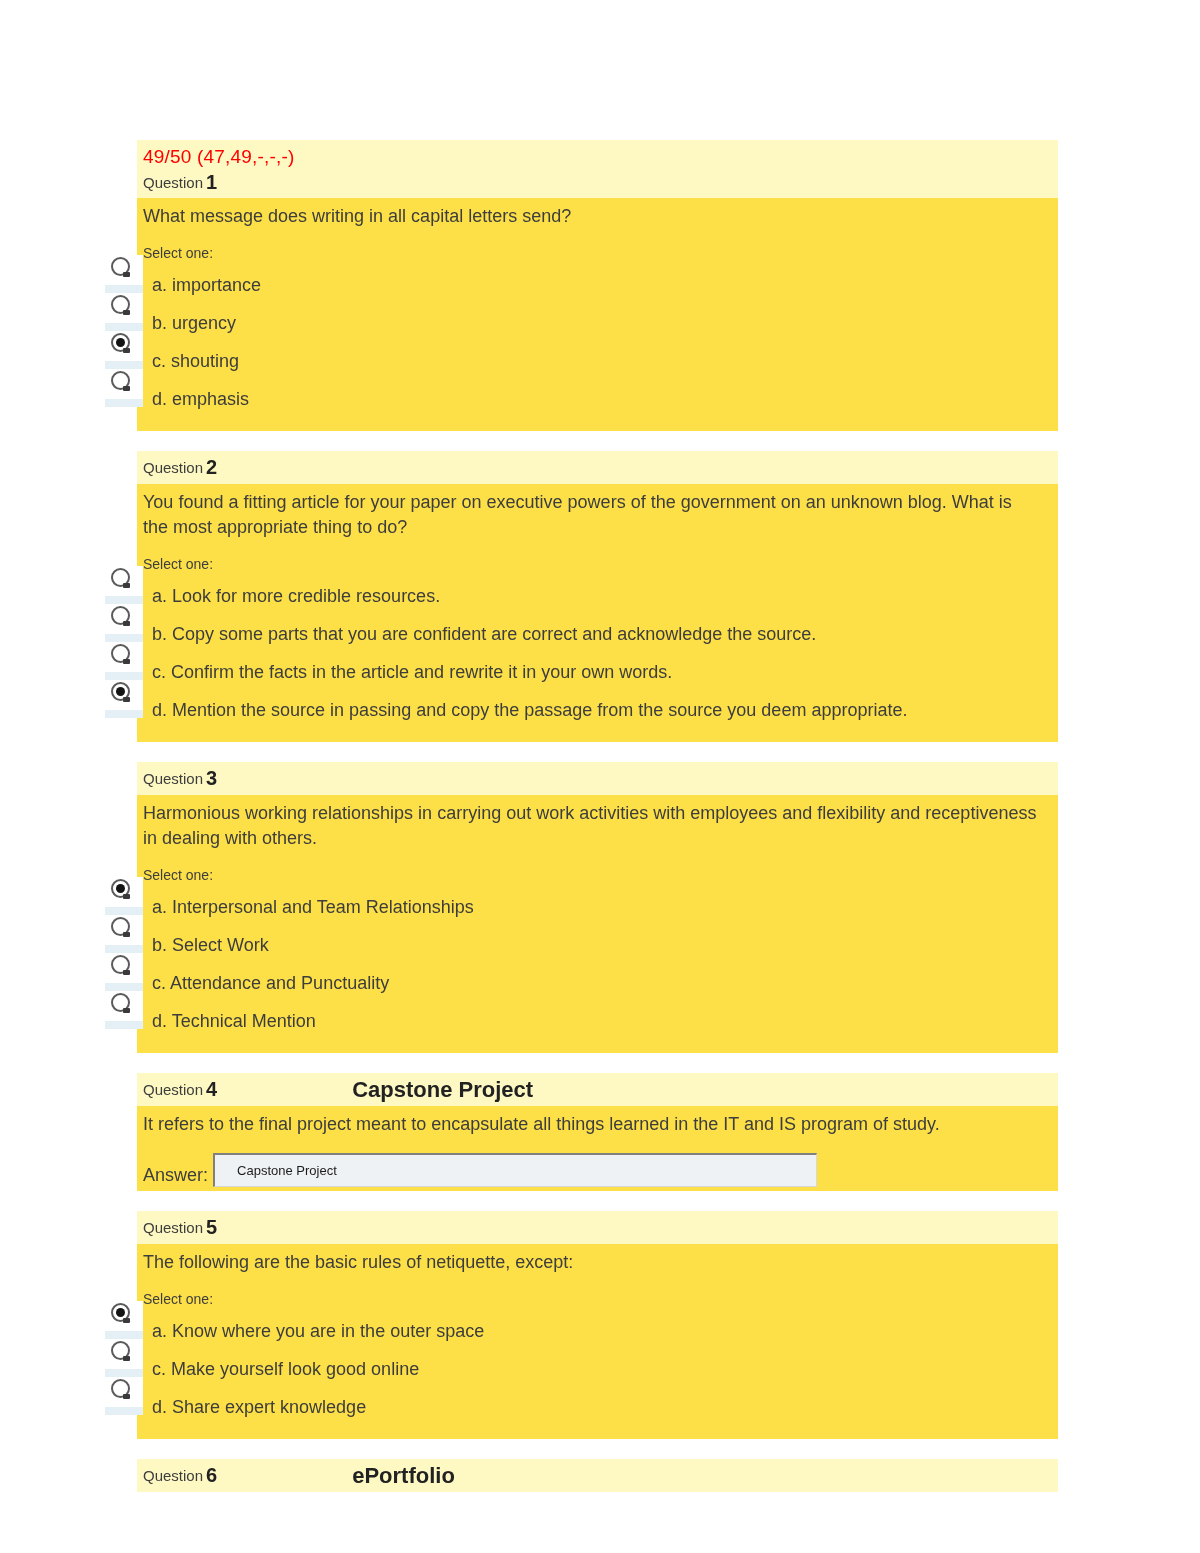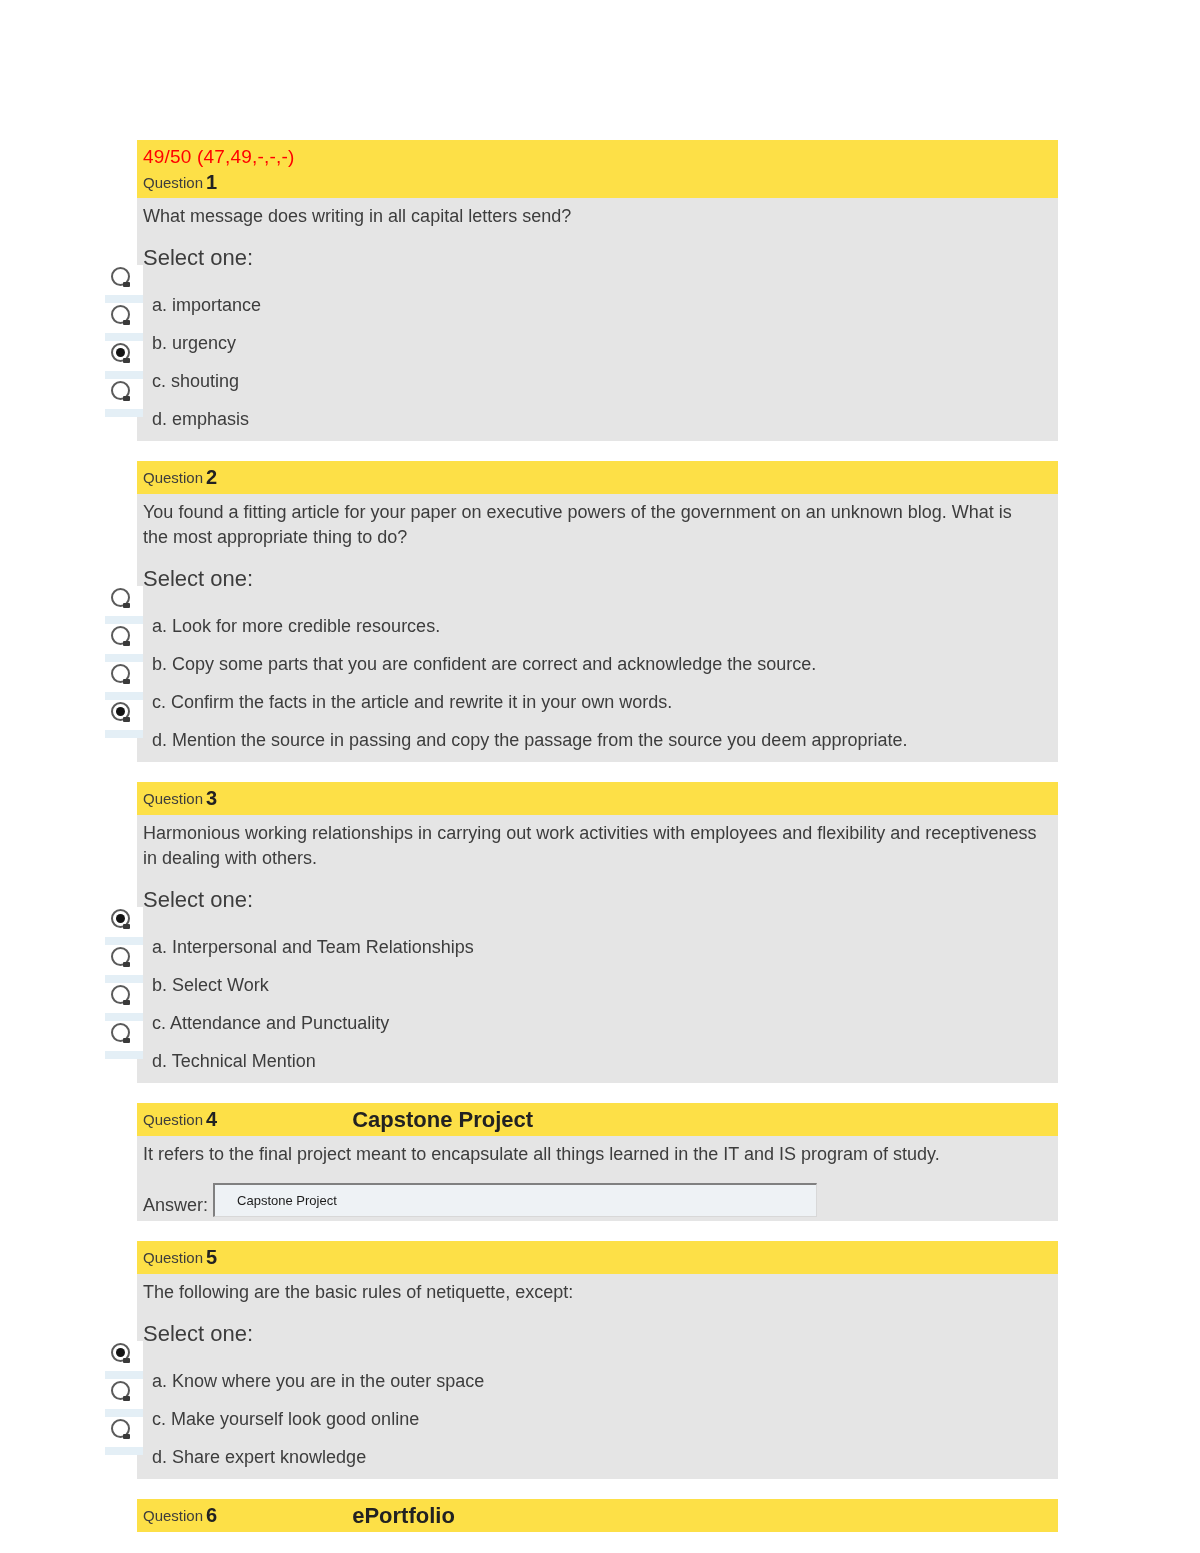--- a/index.html
+++ b/index.html
@@ -22,21 +22,21 @@
     top: 140px;
     width: 921px;
   }
 
   .qblock {
     margin-bottom: 20px;
     position: relative;
   }
 
   .qhead {
-    background: #fde047;
+    background: #fef9c3;
     padding: 4px 0 3px 6px;
     position: relative;
     min-height: 26px;
   }
 
   .score-line {
     color: #ff0000;
     font-size: 19px;
     line-height: 26px;
     letter-spacing: 0.2px;
@@ -62,52 +62,52 @@
   }
   .qhead-title {
     font-size: 22px;
     font-weight: bold;
     color: #222;
     margin-left: 135px;
     white-space: nowrap;
   }
 
   .qbody {
-    background: #e5e5e5;
+    background: #fde047;
     padding: 2px 0 0 6px;
   }
 
   .qtext {
     font-size: 18px;
     line-height: 1.42;
     color: #3d3d3d;
     padding: 4px 8px 4px 0;
     max-width: 895px;
   }
 
   .select-one {
-    font-size: 22px;
+    font-size: 14px;
     color: #3d3d3d;
     padding: 11px 0 8px 0;
   }
 
   .options {
     position: relative;
     padding-bottom: 10px;
   }
 
   .option-row {
     position: relative;
     height: 38px;
   }
 
   .option-label {
     position: absolute;
     left: 9px;
-    top: 14px;
+    top: 4px;
     font-size: 18px;
     line-height: 1.4;
     color: #3d3d3d;
     white-space: nowrap;
   }
 
   
   .radio {
     position: absolute;
     left: -32px;

